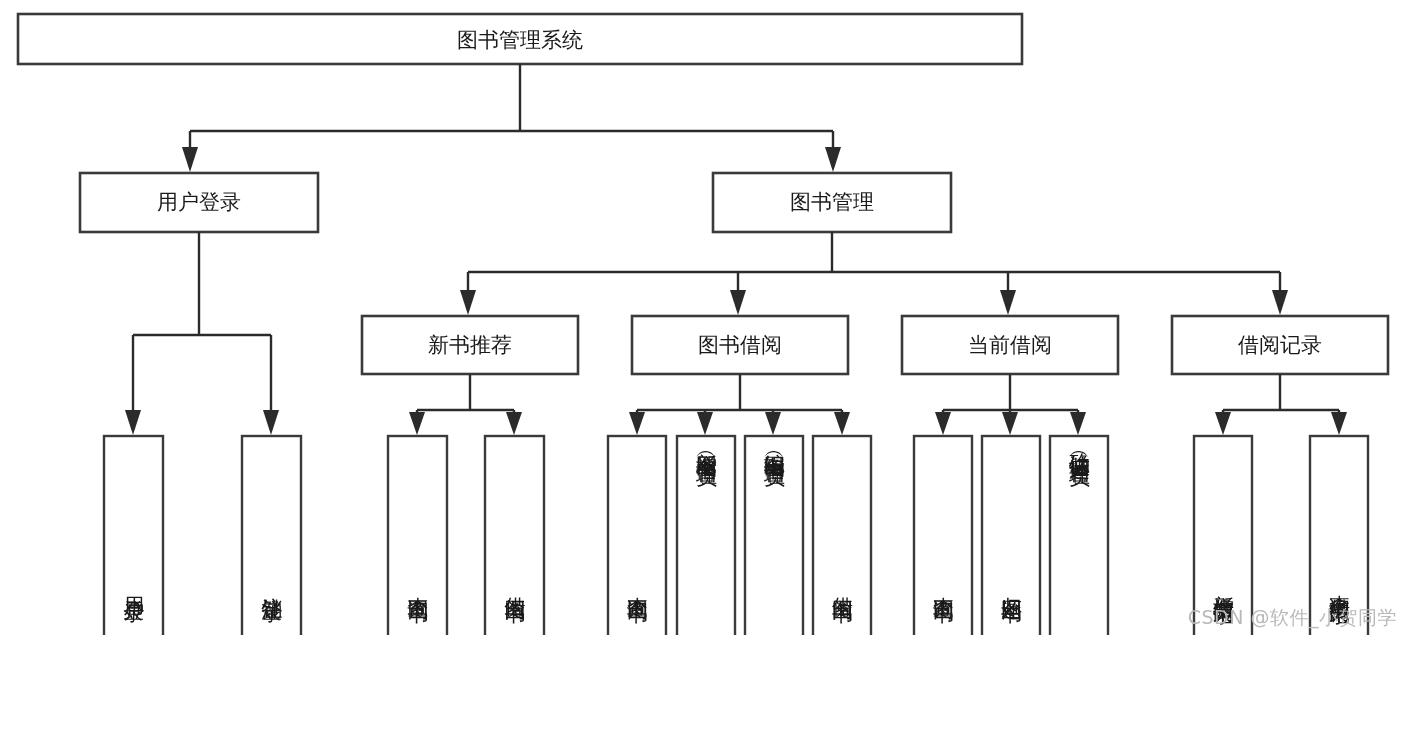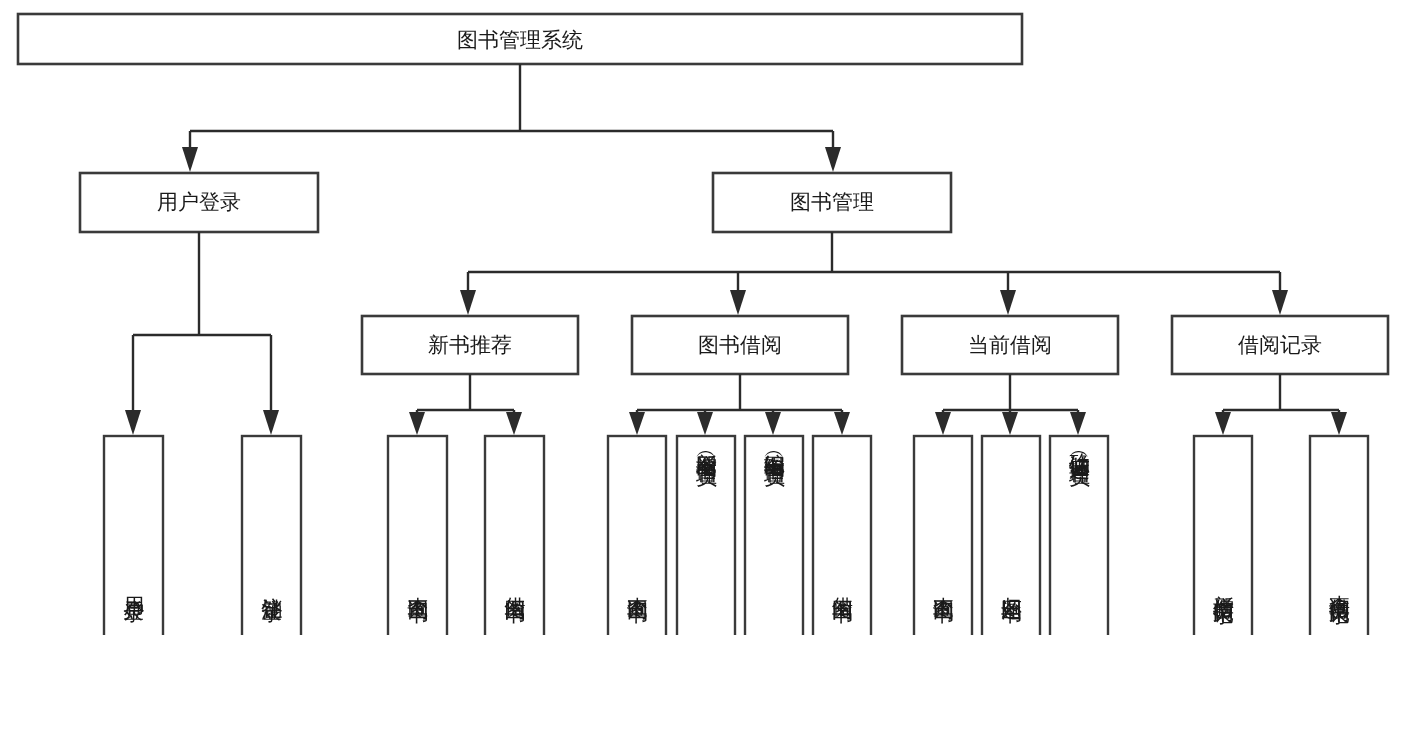--- a/index.html
+++ b/index.html
@@ -253,14 +253,15 @@
     <span class="vert-label">确认归还（管理员）</span>
   </div>
 
   <div class="vert-label-wrap" style="left:1194px; top:436px; width:58px; height:296px;">
     <span class="vert-label">新增借阅记录</span>
   </div>
   <div class="vert-label-wrap" style="left:1310px; top:436px; width:58px; height:296px;">
     <span class="vert-label">查询借阅记录</span>
   </div>
 
+  <div class="watermark">CSDN @软件_小贺同学</div>
 
 </div>
 
 </body></html>

